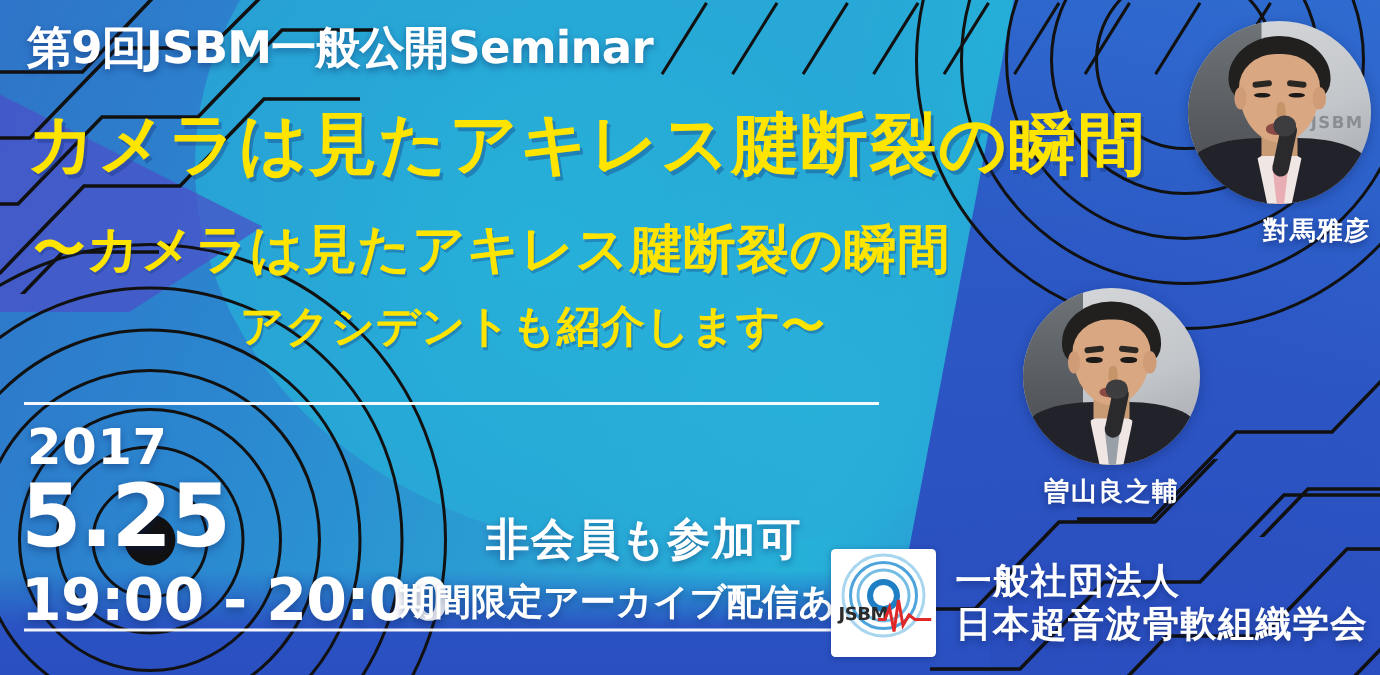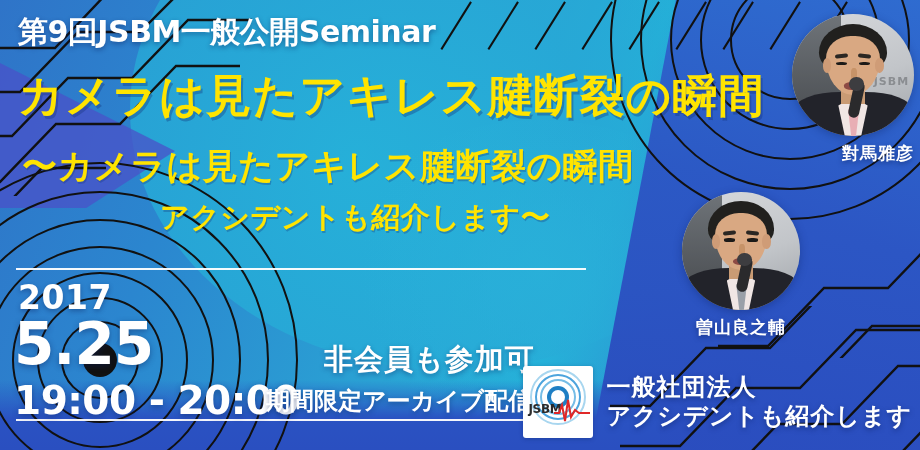--- a/index.html
+++ b/index.html
@@ -339,17 +339,17 @@
       <div class="ring" style="left:7px;top:3px;width:56px;height:56px;border-color:#a8d6ef;"></div>
       <div class="core" style="left:24px;top:20px;width:22px;height:22px;"></div>
       <div class="core" style="left:28px;top:24px;width:14px;height:14px;background:#fff;"></div>
       <div class="jsbm">JSBM</div>
       <svg class="ecg" width="36" height="28" viewBox="0 0 36 28">
         <polyline points="0,16 5,16 8,8 11,24 14,3 17,20 21,13 25,16 36,16" fill="none" stroke="#e02828" stroke-width="2"></polyline>
       </svg>
     </div>
     <div class="org-text">
       <div>一般社団法人</div>
-      <div>アクシデントも紹介します</div>
+      <div>日本超音波骨軟組織学会</div>
     </div>
   </div>
 
 </div>
 
 </body></html>

